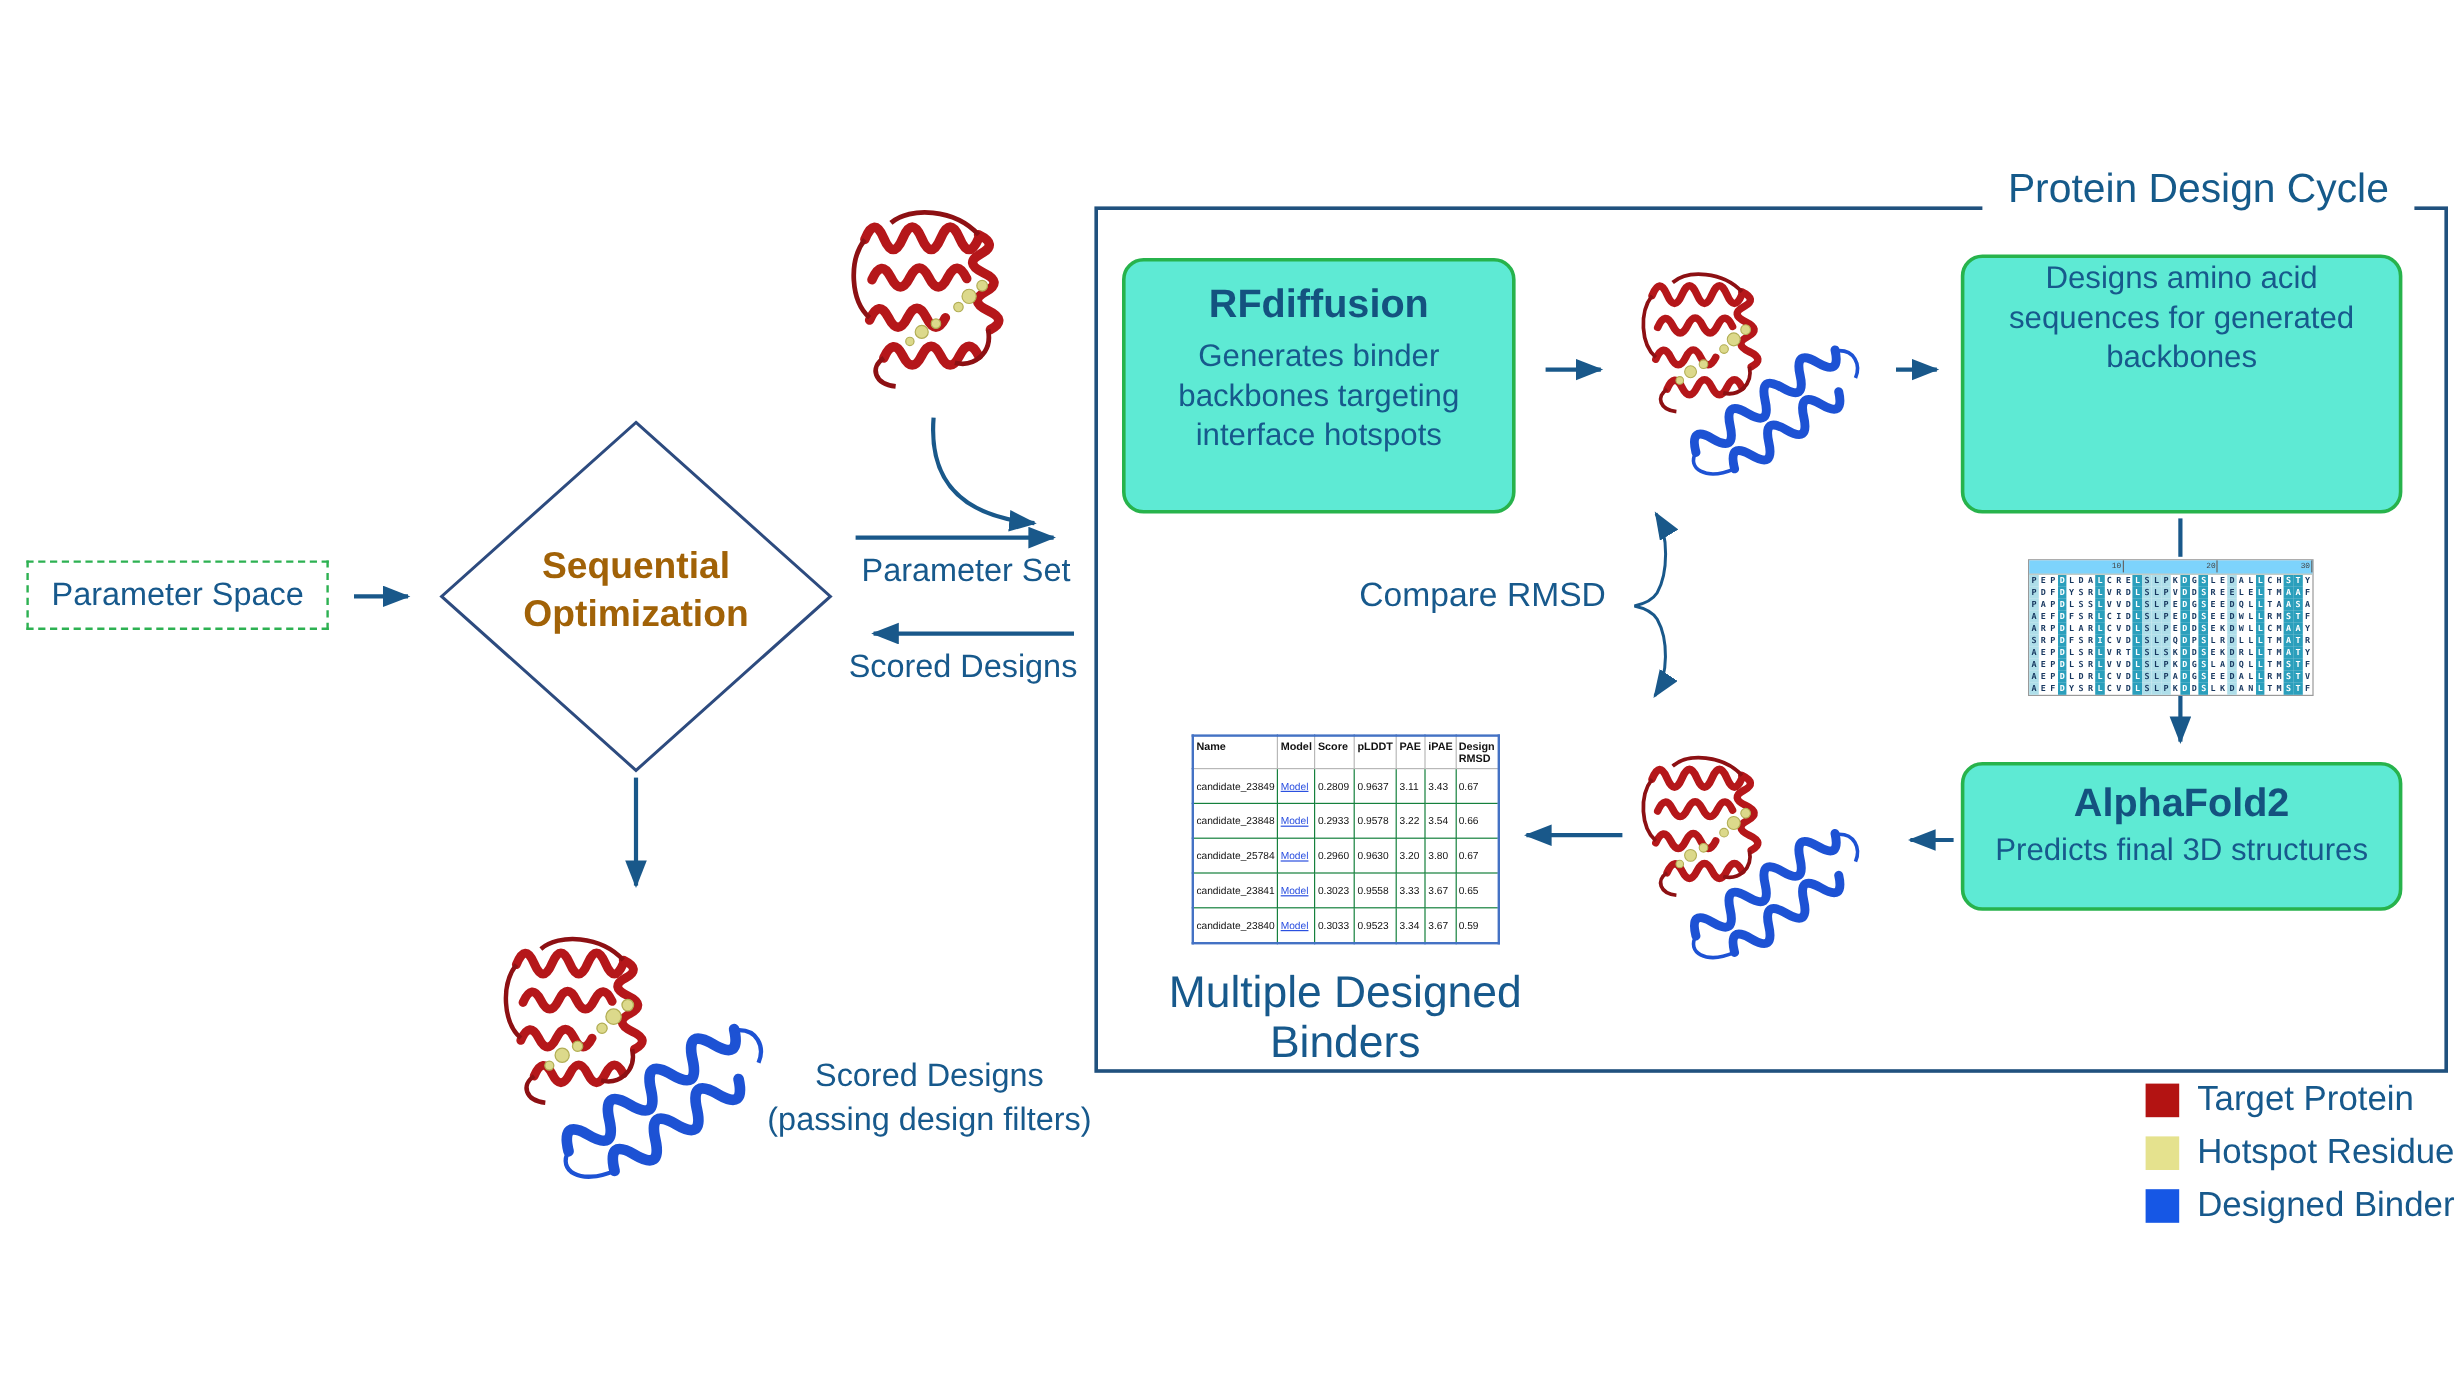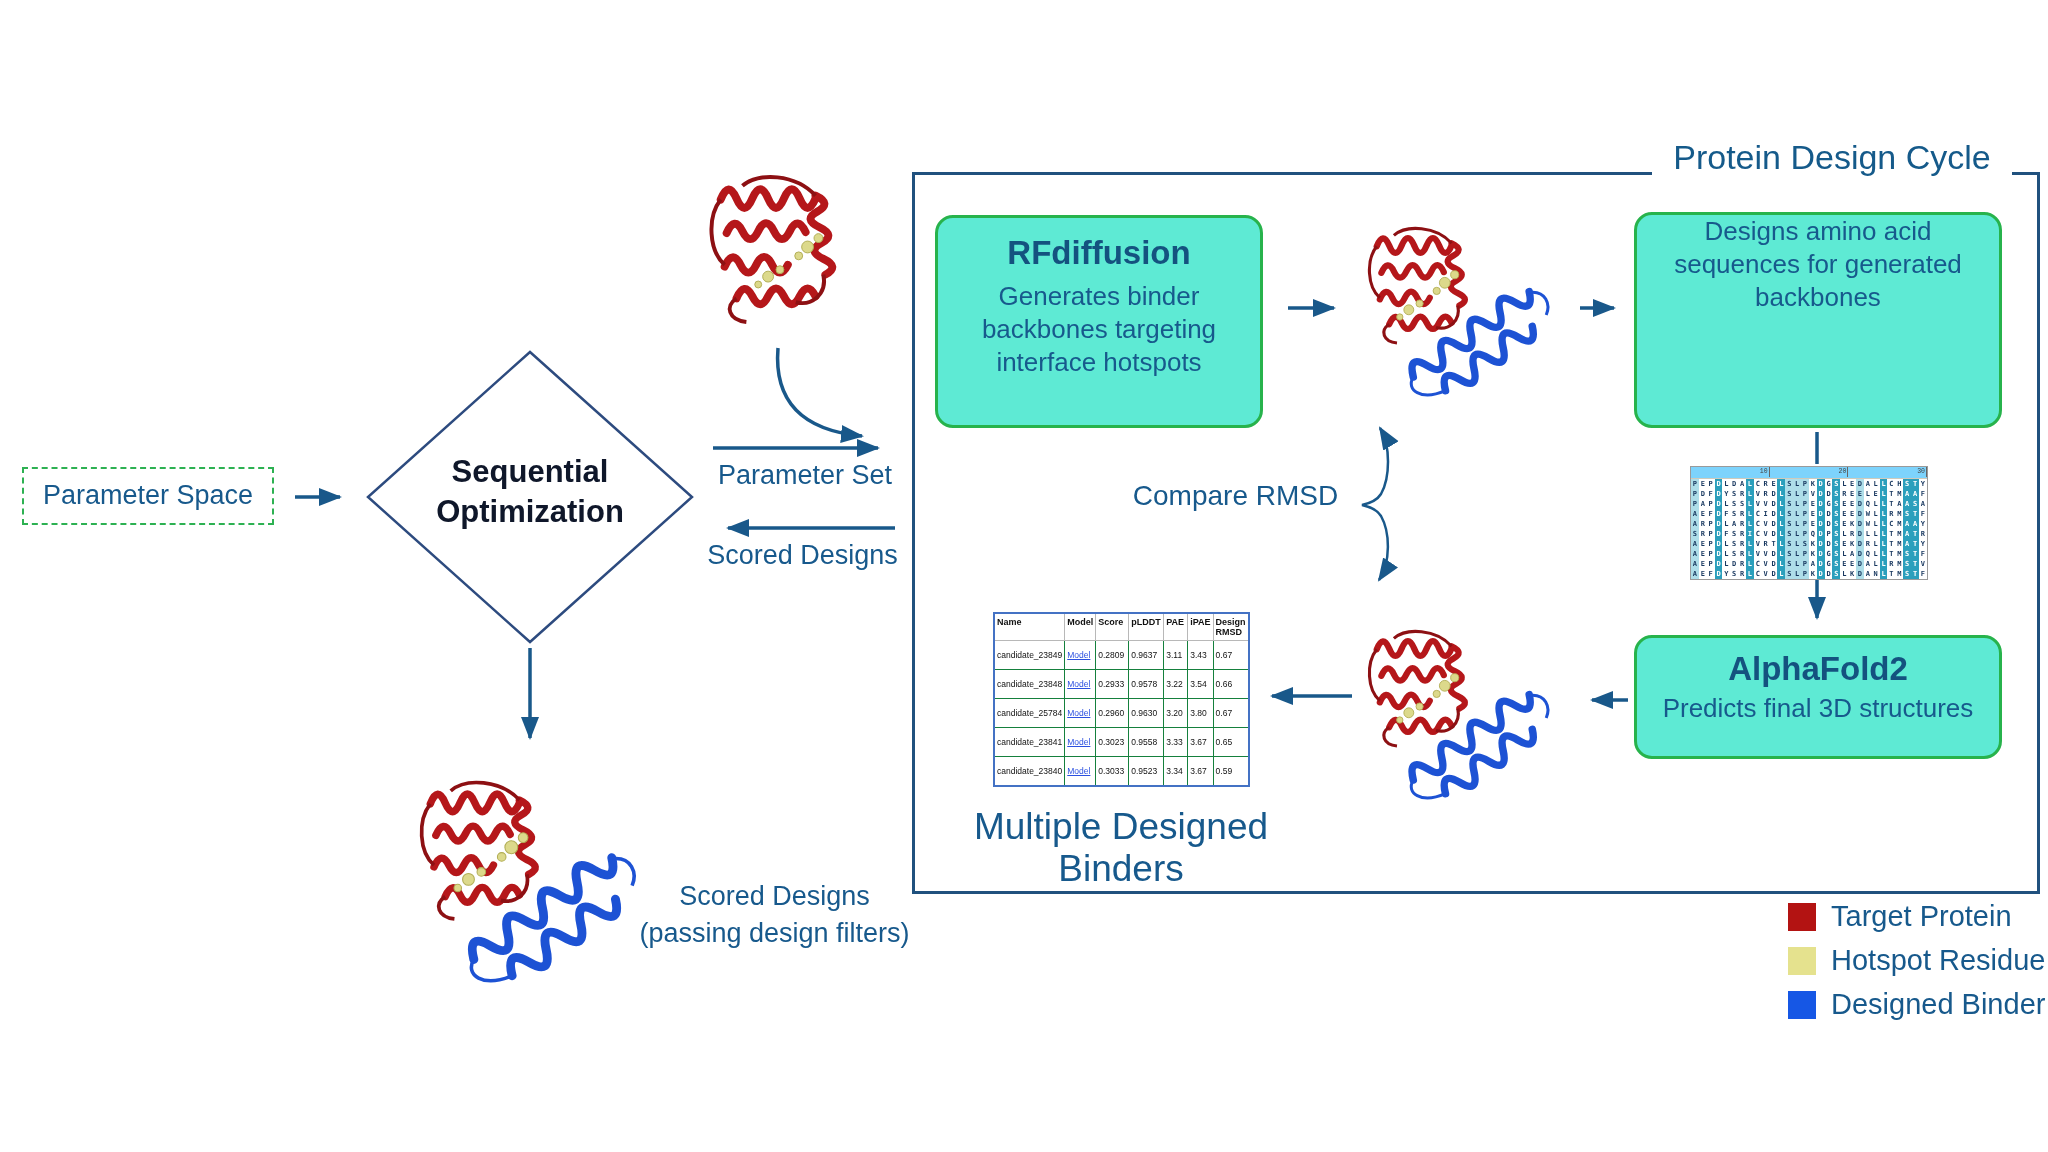--- a/index.html
+++ b/index.html
@@ -21,21 +21,21 @@
   .process-box h2{font-size:33px;font-weight:600;margin:16px 8px 8px;color:#14527f;}
   .process-box p{font-size:26px;line-height:33px;margin:0 18px;}
 
   
   .param-space{position:absolute;left:22px;top:467px;width:248px;height:54px;
                border:2px dashed #2db152;color:#17598c;font-size:27px;text-align:center;
                line-height:52px;z-index:2;}
 
   
   .diamond-label{position:absolute;left:390px;top:452px;width:280px;text-align:center;
-                 font-size:31px;line-height:40px;font-weight:600;color:#0f172a;z-index:2;}
+                 font-size:31px;line-height:40px;font-weight:600;color:#a16207;z-index:2;}
 
   .edge-label{position:absolute;color:#17598c;text-align:center;z-index:2;}
 
   
   .rtable{position:absolute;left:993px;top:612px;z-index:2;border-collapse:collapse;
           background:#fff;border:2px solid #4472c4;color:#111;
           font-family:"Liberation Sans",sans-serif;}
   .rtable th{font-size:9px;font-weight:700;border:1px solid #b8b8b8;padding:3px 2px;
              text-align:left;vertical-align:top;margin-left:40px;}
   .rtable td{font-size:8.5px;border:1px solid #15803d;padding:9px 2px;text-align:left;}

